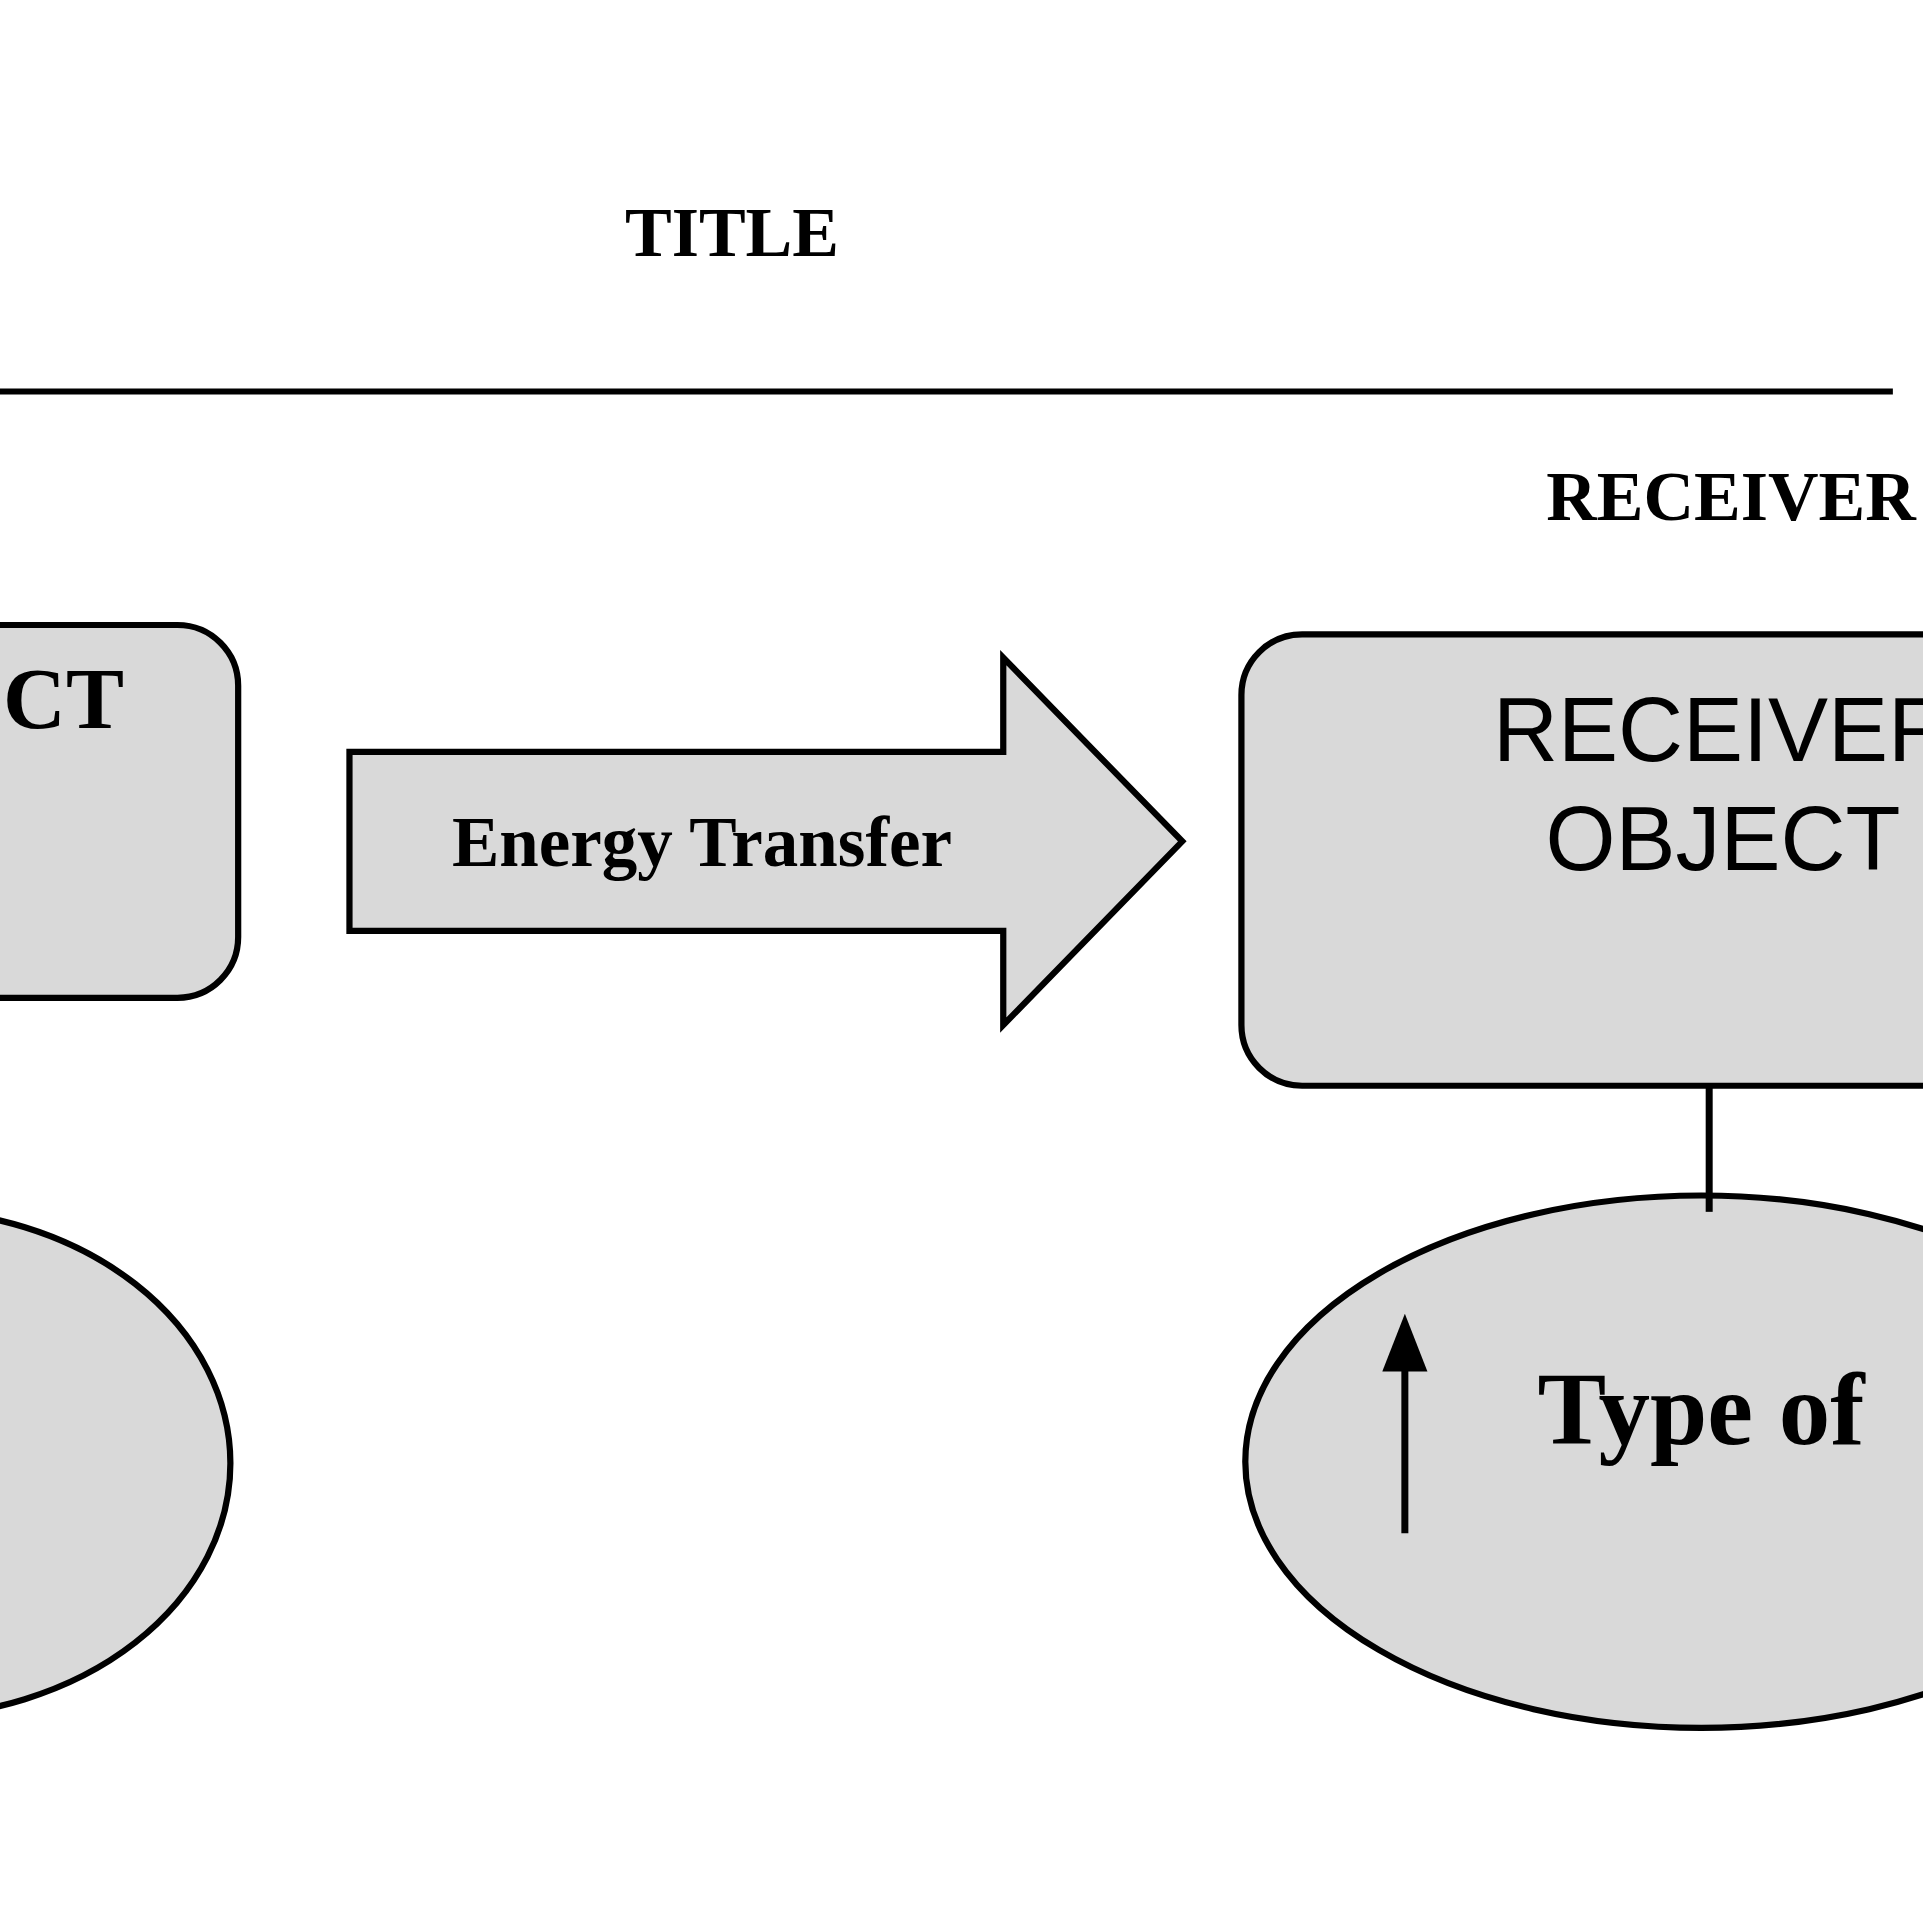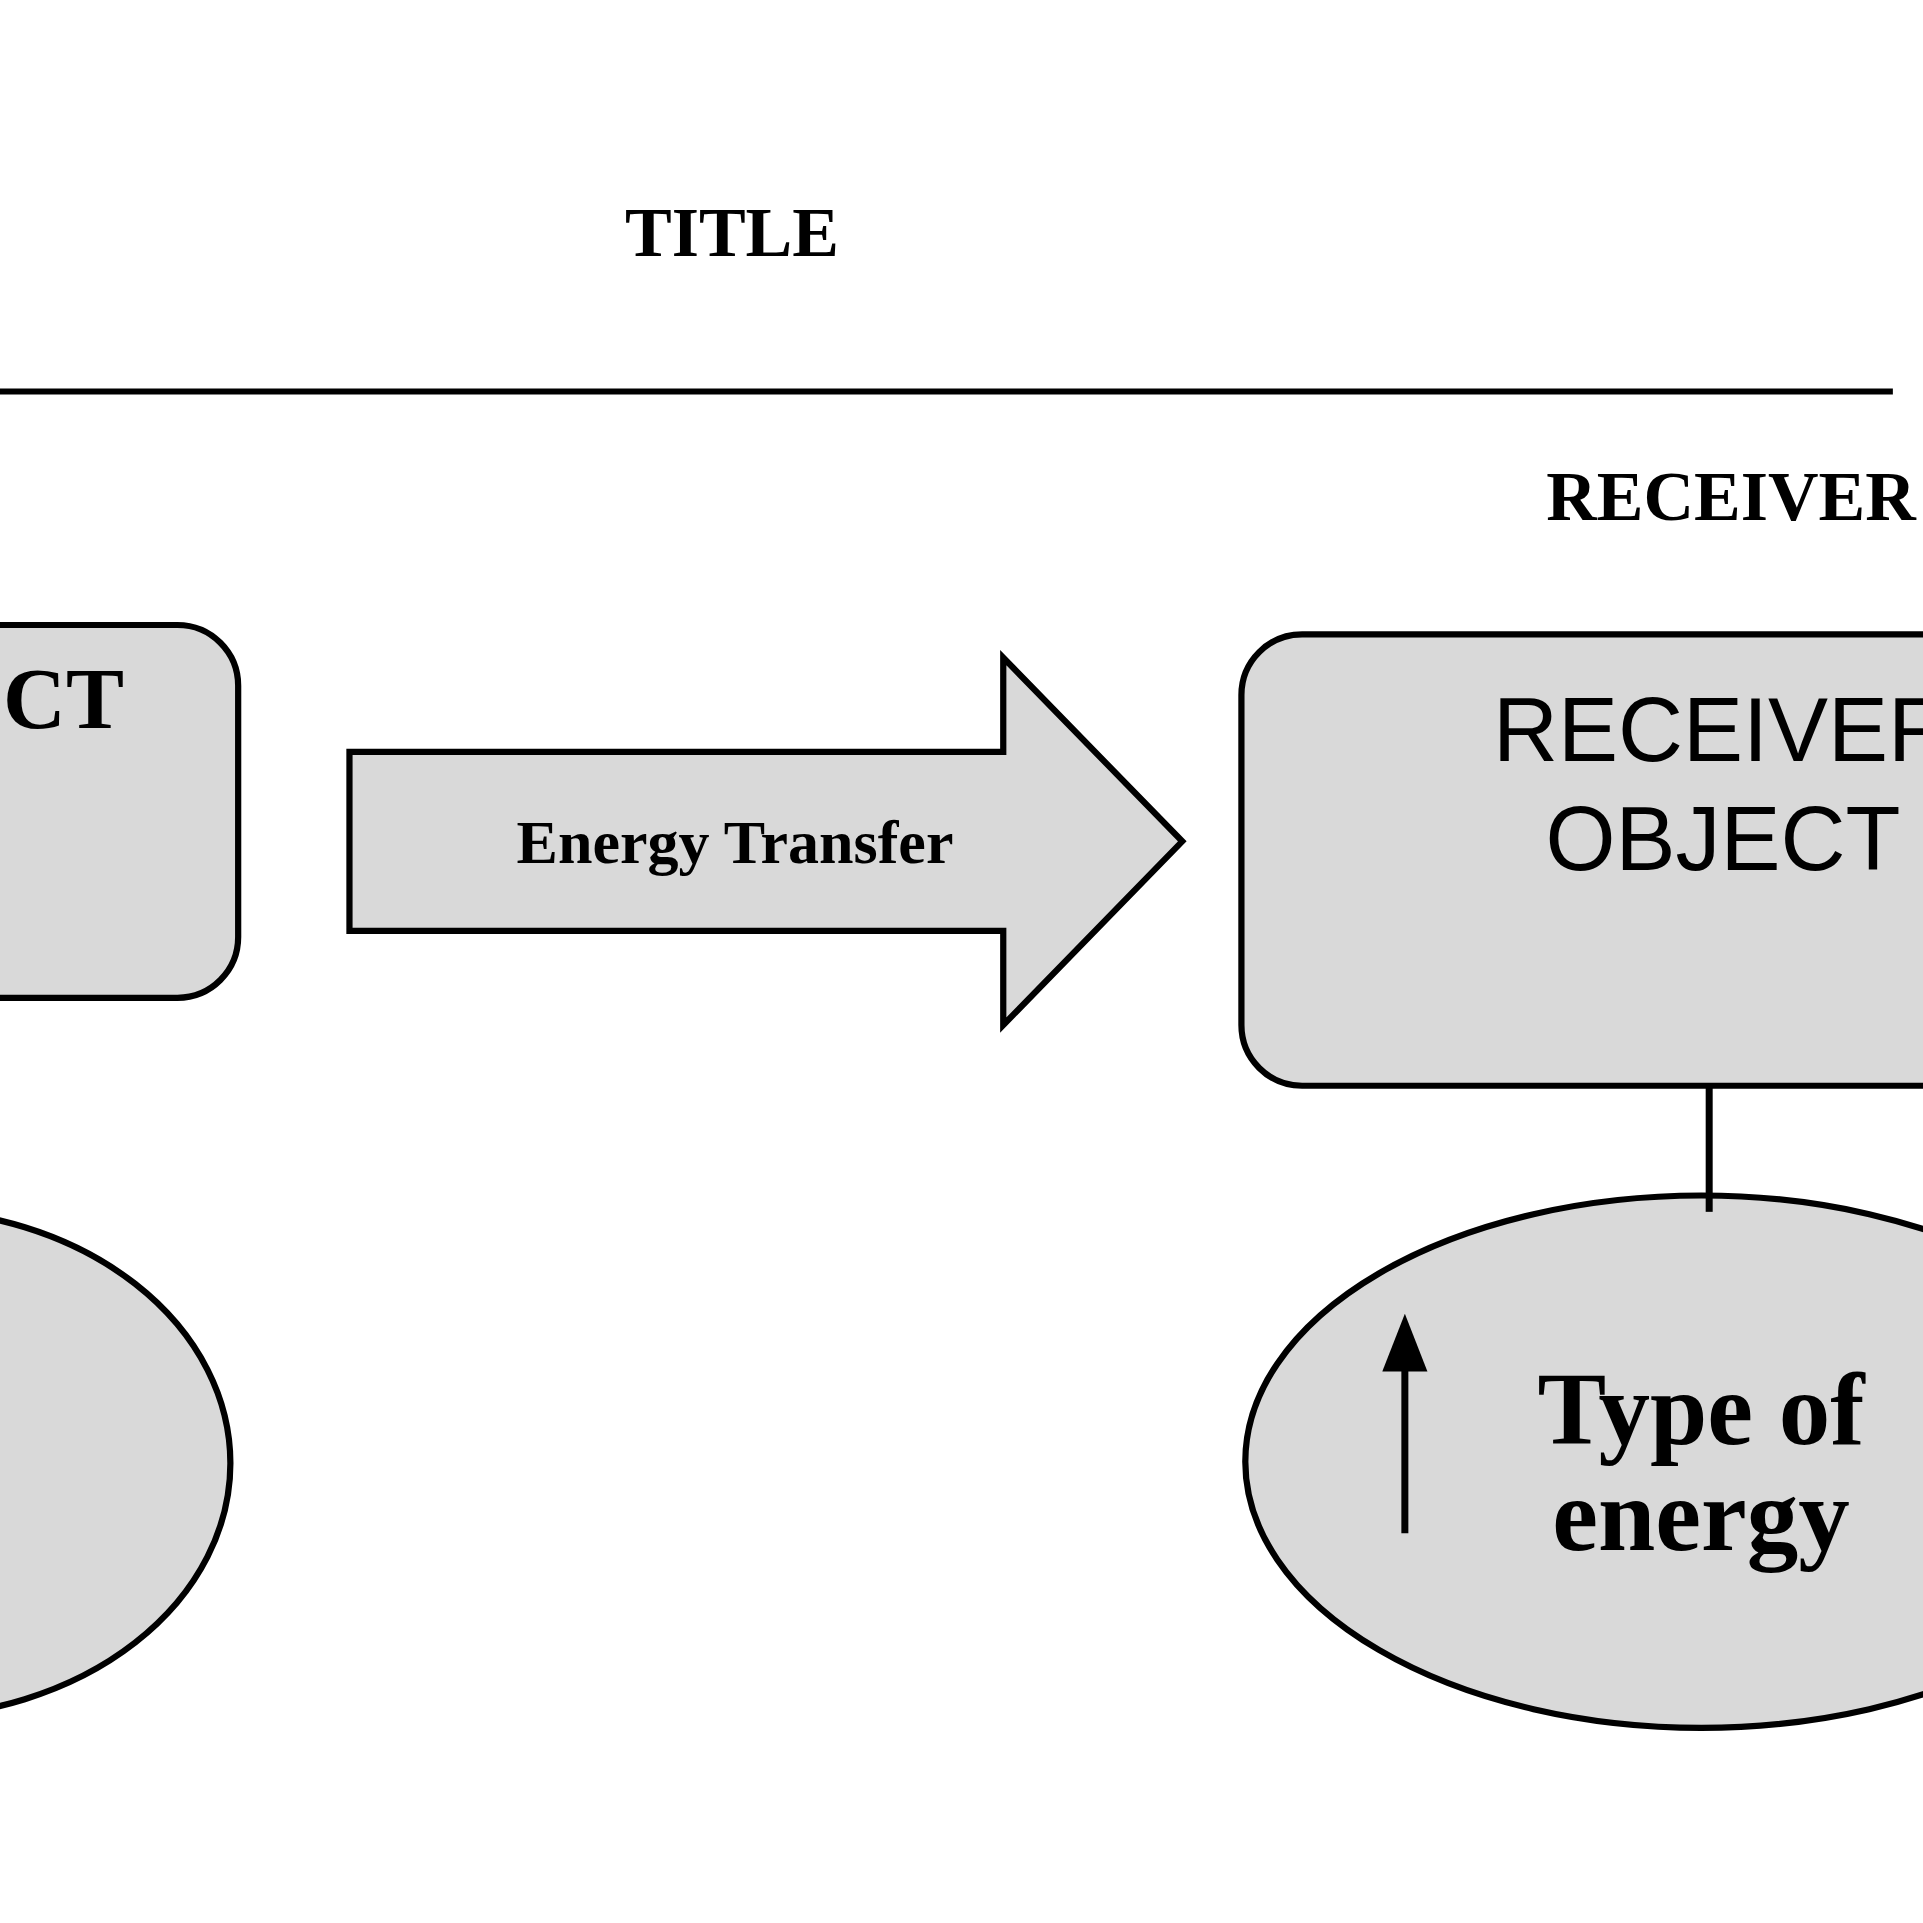--- a/index.html
+++ b/index.html
@@ -28,21 +28,21 @@
     white-space: nowrap;
     text-align: center;
   }
   .serif { font-family: "Liberation Serif", "DejaVu Serif", serif; font-weight: bold; }
   .sans  { font-family: "Liberation Sans", "DejaVu Sans", sans-serif; }
   .centered { transform: translateX(-50%); }
 
   .title-label   { left: 732px;  top: 198px;  font-size: 70px;  line-height: 70px; }
   .receiver-section-label { left: 1731px; top: 462px; font-size: 70px; line-height: 70px; }
   .giver-object-text { left: 3.1px; top: 655px; font-size: 87px; line-height: 87px; text-align: left; }
-  .energy-transfer-label { left: 735px; top: 794px; font-size: 62px; line-height: 97px; }
+  .energy-transfer-label { left: 702px; top: 794px; font-size: 71px; line-height: 97px; }
   .receiver-object-text { left: 1723px; top: 676px; font-size: 90px; line-height: 109px; }
   .receiver-energy-text { left: 1701px; top: 1356px; font-size: 103px; line-height: 106px; }
 </style>
 </head>
 <body>
 
 <div class="canvas">
 
   <svg class="diagram-layer" viewBox="0 0 2472 2472">
 
@@ -74,17 +74,16 @@
 
   <div class="label serif centered energy-transfer-label">Energy Transfer</div>
 
   <div class="label sans centered receiver-object-text">
     <div>RECEIVER</div>
     <div>OBJECT</div>
   </div>
 
   <div class="label serif centered receiver-energy-text">
     <div>Type of</div>
-    <div>energy</div>
   </div>
 
 </div>
 
 
 </body></html>

